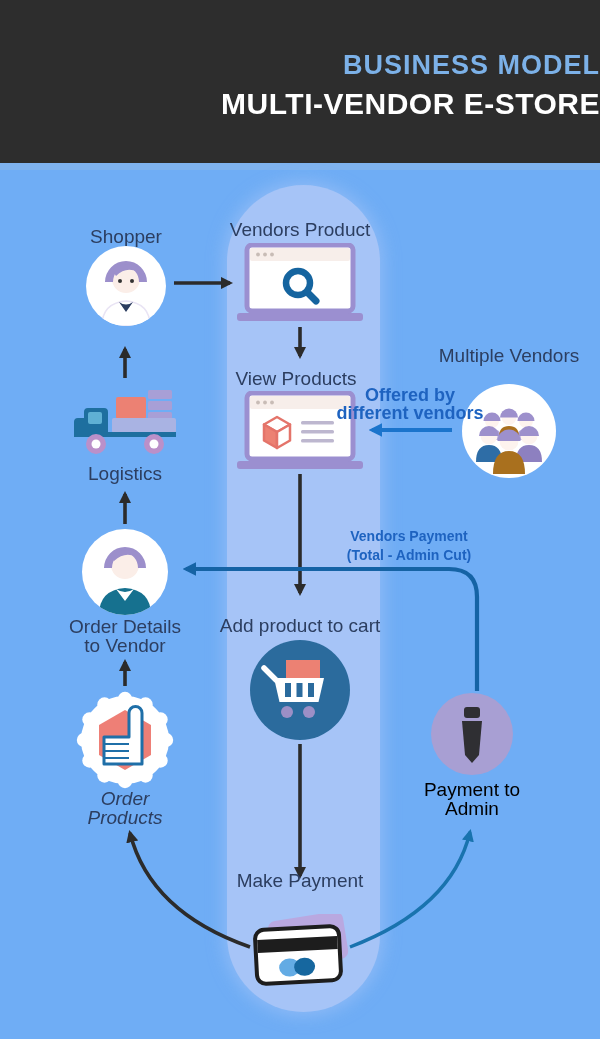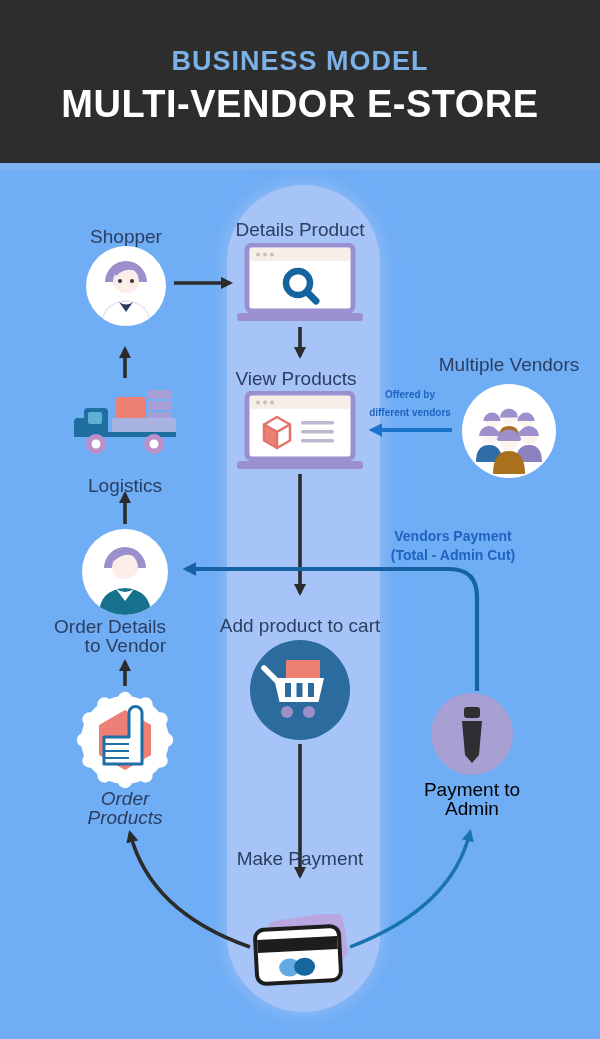--- a/index.html
+++ b/index.html
@@ -1,35 +1,35 @@
 <!DOCTYPE html>
 <html><head>
 <meta charset="utf-8">
 <style>
   * { margin:0; padding:0; box-sizing:border-box; }
   body { font-family:"Liberation Sans", sans-serif; }
   .canvas { position:relative; width:600px; height:1039px; overflow:hidden; background:#6fadf5; }
 
   
   .header { position:absolute; left:0; top:0; width:600px; height:163px; background:#2d2d2d;
-            display:flex; flex-direction:column; align-items:center; justify-content:center; }
+            display:flex; flex-direction:column; align-items:flex-end; justify-content:center; }
   .eyebrow { color:#7cb1e8; font-weight:700; font-size:27px; letter-spacing:1px; margin-top:8px; }
-  .title   { color:#ffffff; font-weight:700; font-size:38px; letter-spacing:.5px; margin-top:6px; }
+  .title   { color:#ffffff; font-weight:700; font-size:30px; letter-spacing:.5px; margin-top:6px; }
   .header-strip { position:absolute; left:0; top:163px; width:600px; height:7px; background:#7fb3ef; }
 
   
   .pill { position:absolute; left:227px; top:185px; width:153px; height:827px; border-radius:80px;
           background:#a6c4f7; box-shadow:0 0 16px 4px rgba(166,196,247,.55); }
 
   
   .lbl { position:absolute; transform:translateX(-50%); white-space:nowrap; text-align:center;
          color:#2c3e60; font-size:19px; line-height:19px; }
   .lbl.blue { color:#1e63c0; font-weight:700; }
-  .lbl.small { font-size:10px; line-height:18px; }
-  .lbl.mid { font-size:14px;margin-left:44px; }
+  .lbl.small { font-size:18px; line-height:18px; }
+  .lbl.mid { font-size:14px; }
 
   
   .circle { position:absolute; border-radius:50%; background:#fff; overflow:hidden; }
   .abs { position:absolute; }
   svg { display:block; }
   #arrows { position:absolute; left:0; top:0; width:600px; height:1039px; }
 </style>
 </head>
 <body>
 
@@ -93,32 +93,32 @@
       <rect x="42" y="30" width="64" height="15" rx="2" fill="#a9b3e3"></rect>
       <path d="M4,48 L4,34 Q4,30 8,30 L14,30 L14,24 Q14,20 18,20 L34,20 Q38,20 38,24 L38,48 Z" fill="#1e6f9f"></path>
       <rect x="4" y="44" width="102" height="5" fill="#1e6f9f"></rect>
       <rect x="18" y="24" width="14" height="12" rx="2" fill="#5fb0d4"></rect>
       <circle cx="26" cy="56" r="10" fill="#bb90c9"></circle>
         <circle cx="26" cy="56" r="4.5" fill="#fff"></circle>
       <circle cx="84" cy="56" r="10" fill="#bb90c9"></circle>
         <circle cx="84" cy="56" r="4.5" fill="#fff"></circle>
     </svg>
   </div>
-  <div class="lbl" style="left:125px; top:464px;margin-top:12px;">Logistics</div>
+  <div class="lbl" style="left:125px; top:464px;">Logistics</div>
 
   <div class="circle" style="left:82px; top:529px; width:86px; height:86px;">
     <svg width="86" height="86" viewBox="0 0 86 86">
       <path d="M17,86 Q17,61 43,59 Q69,61 69,86 Z" fill="#16718f"></path>
       <path d="M34,60 L43,72 L52,60 Q43,66 34,60 Z" fill="#ffffff"></path>
       <circle cx="43" cy="36" r="14" fill="#fbeee8"></circle>
       <path d="M22,39 A21,21 0 1 1 64,39 L56,39 A13,15 0 0 0 30,39 Z" fill="#9c8fcb"></path>
       <path d="M28,27 Q42,16 58,25 L59,37 L54,28 Q43,22 32,32 Z" fill="#9c8fcb"></path>
     </svg>
   </div>
-  <div class="lbl" style="left:110px; top:617px;text-align:right;">
+  <div class="lbl" style="left:125px; top:617px;">
     <div>Order Details</div>
     <div>to Vendor</div>
   </div>
 
   <div class="abs" style="left:75px; top:690px; width:100px; height:100px;">
     <svg width="100" height="100" viewBox="0 0 100 100">
       <g fill="#ffffff">
         <circle cx="91" cy="50" r="7.2"></circle>
           <circle cx="85.5" cy="70.5" r="7.2"></circle>
           <circle cx="70.5" cy="85.5" r="7.2"></circle>
@@ -136,21 +136,21 @@
       <polygon points="50,20 76,35 76,65 50,80 24,65 24,35" fill="#ee7f76"></polygon>
       <path d="M29,47 L54,47 L54,23 A6.5,6.5 0 0 1 67,23 L67,74 L29,74 Z" fill="#ffffff" stroke="#1f6fa8" stroke-width="3" stroke-linejoin="round"></path>
       <path d="M29,54 L54,54 M29,61 L54,61 M29,68 L54,68" stroke="#1f6fa8" stroke-width="2"></path>
     </svg>
   </div>
   <div class="lbl" style="left:125px; top:789px;font-style:italic;">
     <div>Order</div>
     <div>Products</div>
   </div>
 
-  <div class="lbl" style="left:300px; top:220px;">Details Product</div>
+  <div class="lbl" style="left:300px; top:220px;">Vendors Product</div>
   <div class="abs" style="left:237px; top:243px; width:126px; height:78px;">
     <svg width="126" height="78" viewBox="0 0 126 78">
       <rect x="0" y="70" width="126" height="8" rx="3" fill="#9b8fd0"></rect>
       <rect x="10" y="2" width="106" height="66" rx="5" fill="#ffffff" stroke="#9b8fd0" stroke-width="5"></rect>
       <rect x="13" y="5" width="100" height="13" rx="2" fill="#f7eeea"></rect>
       <circle cx="21" cy="11.5" r="1.9" fill="#c8bcb6"></circle>
         <circle cx="28" cy="11.5" r="1.9" fill="#c8bcb6"></circle>
         <circle cx="35" cy="11.5" r="1.9" fill="#c8bcb6"></circle>
       <g>
         <circle cx="61" cy="40" r="12" stroke="#15649f" stroke-width="6.5" fill="none"></circle>
@@ -189,34 +189,34 @@
       <path d="M14,28 L26,40" stroke="#ffffff" stroke-width="5.5" stroke-linecap="round"></path>
       <path d="M24,38 L74,38 L68.5,62 L29.5,62 Z" fill="#ffffff"></path>
       <rect x="35" y="43" width="6" height="14" fill="#2b6b9d"></rect>
       <rect x="46.5" y="43" width="6" height="14" fill="#2b6b9d"></rect>
       <rect x="58" y="43" width="6" height="14" fill="#2b6b9d"></rect>
       <circle cx="37" cy="72" r="6" fill="#9c8fc6"></circle>
       <circle cx="59" cy="72" r="6" fill="#9c8fc6"></circle>
     </svg>
   </div>
 
-  <div class="lbl" style="left:300px; top:849px;">Make Payment</div>
+  <div class="lbl" style="left:300px; top:871px;">Make Payment</div>
   <div class="abs" style="left:252px; top:914px; width:100px; height:72px;">
     <svg width="100" height="72" viewBox="0 0 100 72">
       <rect x="18" y="2" width="76" height="48" rx="8" fill="#b9a8e0" transform="rotate(-9 56 26)"></rect>
       <g transform="rotate(-3 46 41)">
         <rect x="4" y="14" width="84" height="54" rx="9" fill="#ffffff" stroke="#1d1d1d" stroke-width="4"></rect>
         <rect x="6" y="24" width="80" height="13" fill="#1d1d1d"></rect>
         <ellipse cx="37" cy="53" rx="10.5" ry="9" fill="#63abe4"></ellipse>
         <ellipse cx="52" cy="53" rx="10.5" ry="9" fill="#16679f"></ellipse>
       </g>
     </svg>
   </div>
 
-  <div class="lbl" style="left:509px; top:346px;margin-top:9px;">Multiple Vendors</div>
+  <div class="lbl" style="left:509px; top:346px;">Multiple Vendors</div>
   <div class="circle" style="left:462px; top:384px; width:94px; height:94px;">
     <svg width="94" height="94" viewBox="0 0 94 94">
       <g>
         <path d="M20,56 Q20,45 30,45 Q40,45 40,56 Z" fill="#b5aadd"></path>
         <circle cx="30" cy="37" r="7" fill="#fdf3ee"></circle>
         <path d="M21.5,37 A8.5,8.5 0 0 1 38.5,37 Z" fill="#9d90cc"></path>
       </g>
       <g>
         <path d="M54,56 Q54,45 64,45 Q74,45 74,56 Z" fill="#b5aadd"></path>
         <circle cx="64" cy="37" r="7" fill="#fdf3ee"></circle>

